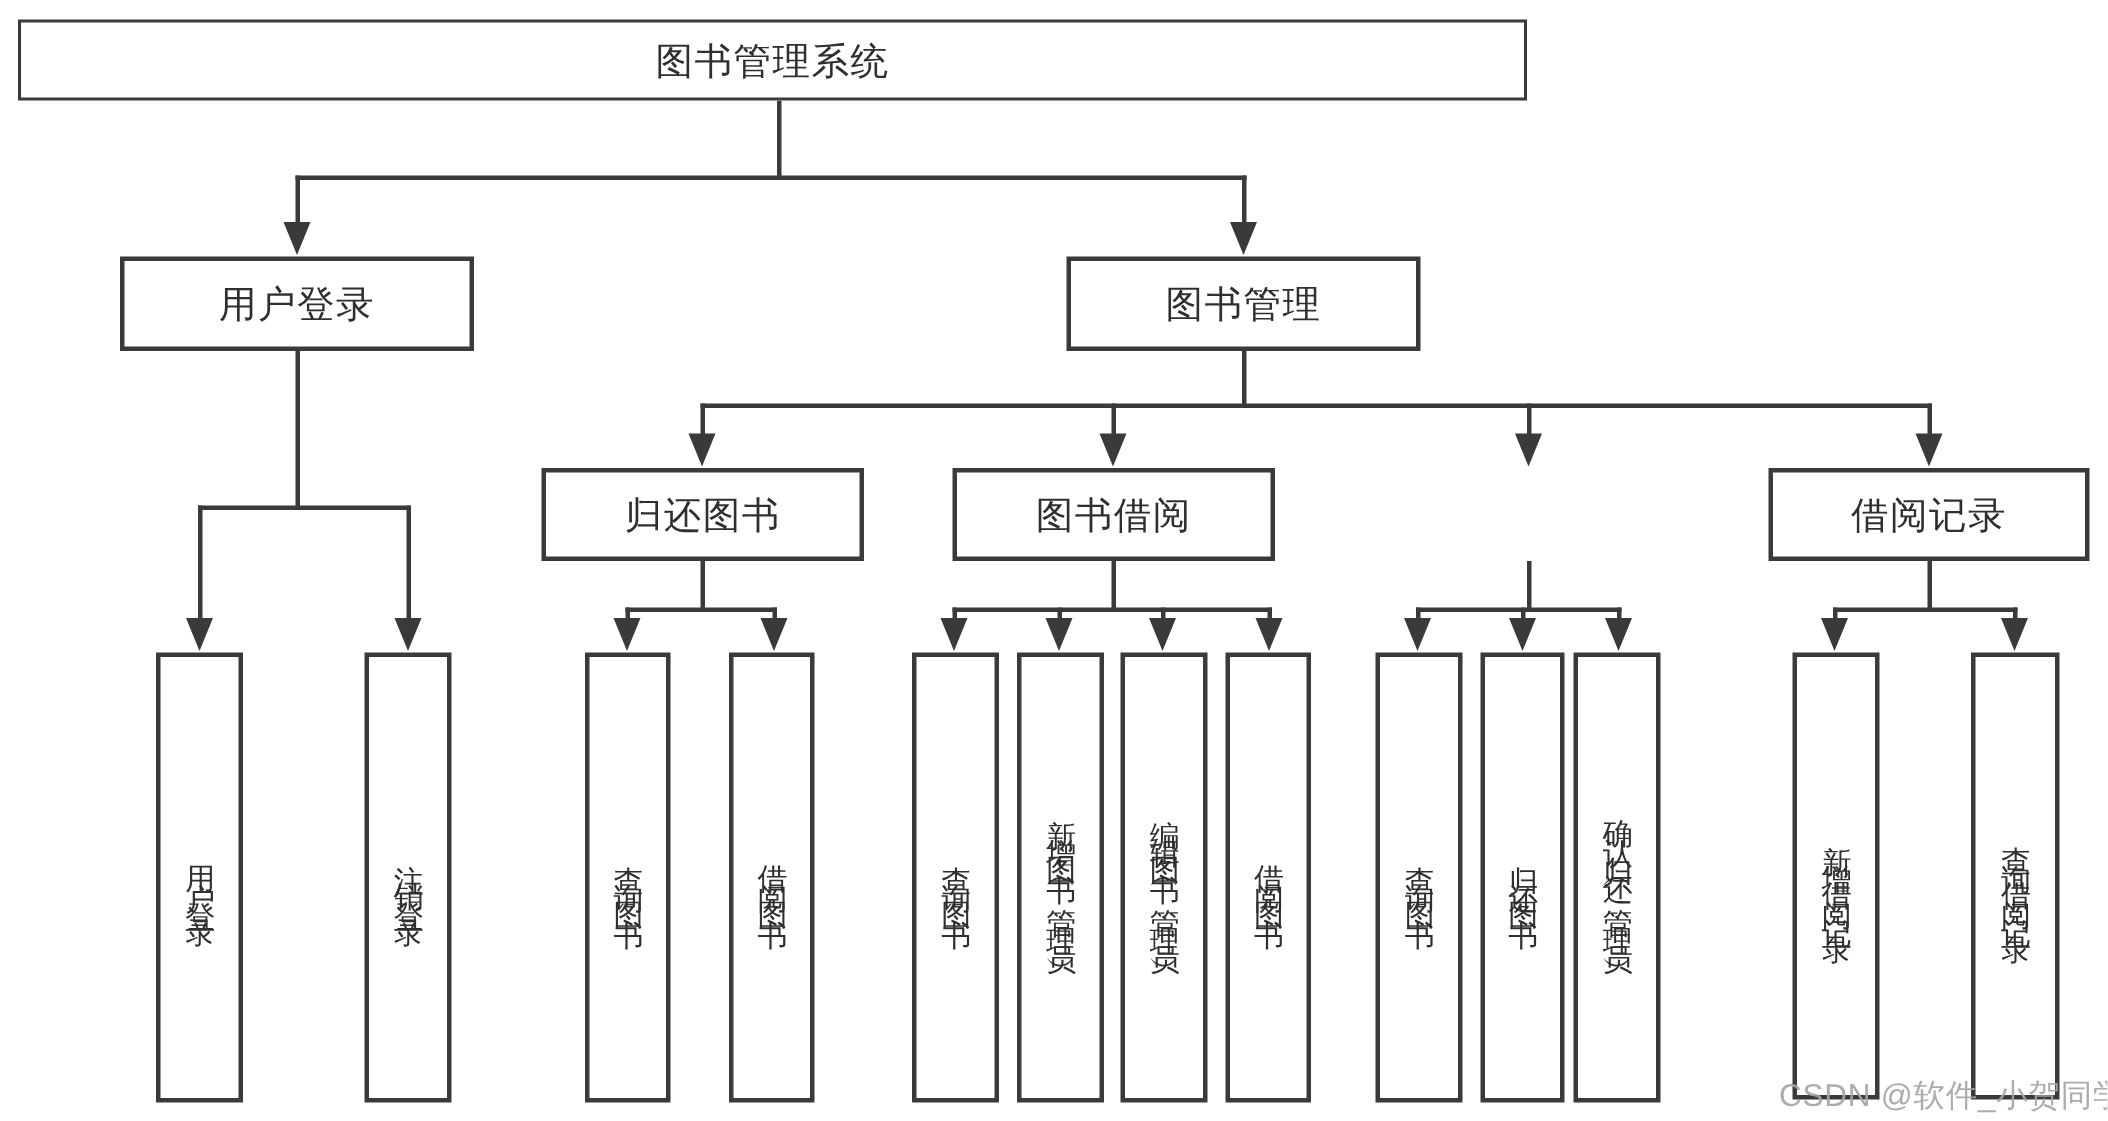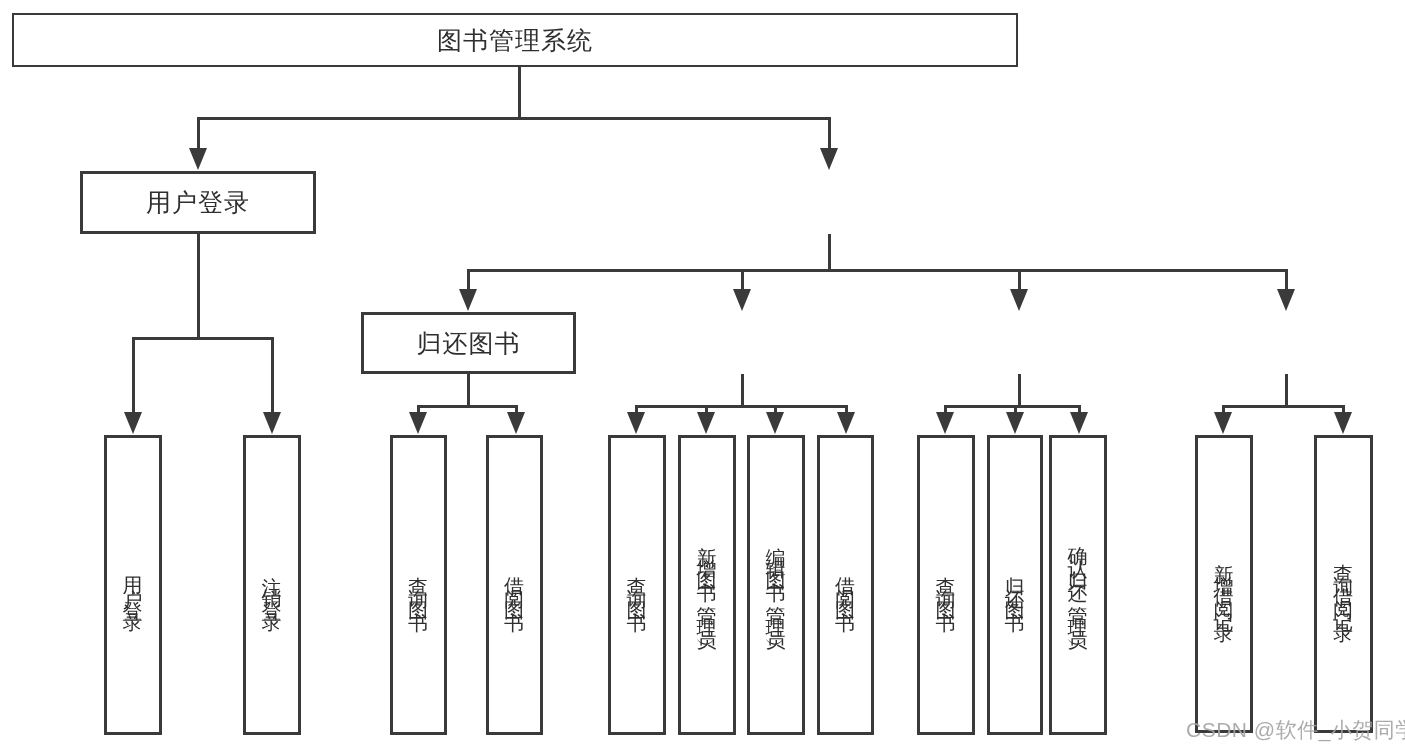--- a/index.html
+++ b/index.html
@@ -50,20 +50,23 @@
   <div class="vline" style="left:518px; top:67px;  height:52px;"></div>
   <div class="hline" style="left:197px; top:117px; width:634px;"></div>
   <div class="vline" style="left:197px; top:117px; height:35px;"></div>
   <div class="vline" style="left:828px; top:117px; height:35px;"></div>
   <div class="arrow" style="left:189px; top:148px;"></div>
   <div class="arrow" style="left:820px; top:148px;"></div>
 
   <div class="box hnode" style="left:80px;  top:171px; width:236px; height:63px;">
     <span>用户登录</span>
   </div>
+  <div class="box hnode" style="left:711px; top:171px; width:236px; height:63px;">
+    <span>图书管理</span>
+  </div>
 
   <div class="vline" style="left:197px; top:234px; height:106px;"></div>
   <div class="hline" style="left:132px; top:337px; width:142px;"></div>
   <div class="vline" style="left:132px; top:337px; height:78px;"></div>
   <div class="vline" style="left:271px; top:337px; height:78px;"></div>
   <div class="arrow" style="left:124px; top:412px;"></div>
   <div class="arrow" style="left:263px; top:412px;"></div>
 
   <div class="vline" style="left:828px; top:234px; height:38px;"></div>
   <div class="hline" style="left:467px; top:269px; width:821px;"></div>
@@ -71,20 +74,26 @@
   <div class="vline" style="left:741px;  top:269px; height:24px;"></div>
   <div class="vline" style="left:1018px; top:269px; height:24px;"></div>
   <div class="vline" style="left:1285px; top:269px; height:24px;"></div>
   <div class="arrow" style="left:459px;  top:289px;"></div>
   <div class="arrow" style="left:733px;  top:289px;"></div>
   <div class="arrow" style="left:1010px; top:289px;"></div>
   <div class="arrow" style="left:1277px; top:289px;"></div>
 
   <div class="box hnode" style="left:361px;  top:312px; width:215px; height:62px;">
     <span>归还图书</span>
+  </div>
+  <div class="box hnode" style="left:635px;  top:312px; width:215px; height:62px;">
+    <span>图书借阅</span>
+  </div>
+  <div class="box hnode" style="left:1179px; top:312px; width:214px; height:62px;">
+    <span>借阅记录</span>
   </div>
 
   <div class="vline" style="left:467px;  top:374px; height:34px;"></div>
   <div class="vline" style="left:741px;  top:374px; height:34px;"></div>
   <div class="vline" style="left:1018px; top:374px; height:34px;"></div>
   <div class="vline" style="left:1285px; top:374px; height:34px;"></div>
 
   <div class="hline" style="left:417px;  top:405px; width:101px;"></div>
   <div class="hline" style="left:635px;  top:405px; width:213px;"></div>
   <div class="hline" style="left:944px;  top:405px; width:137px;"></div>

